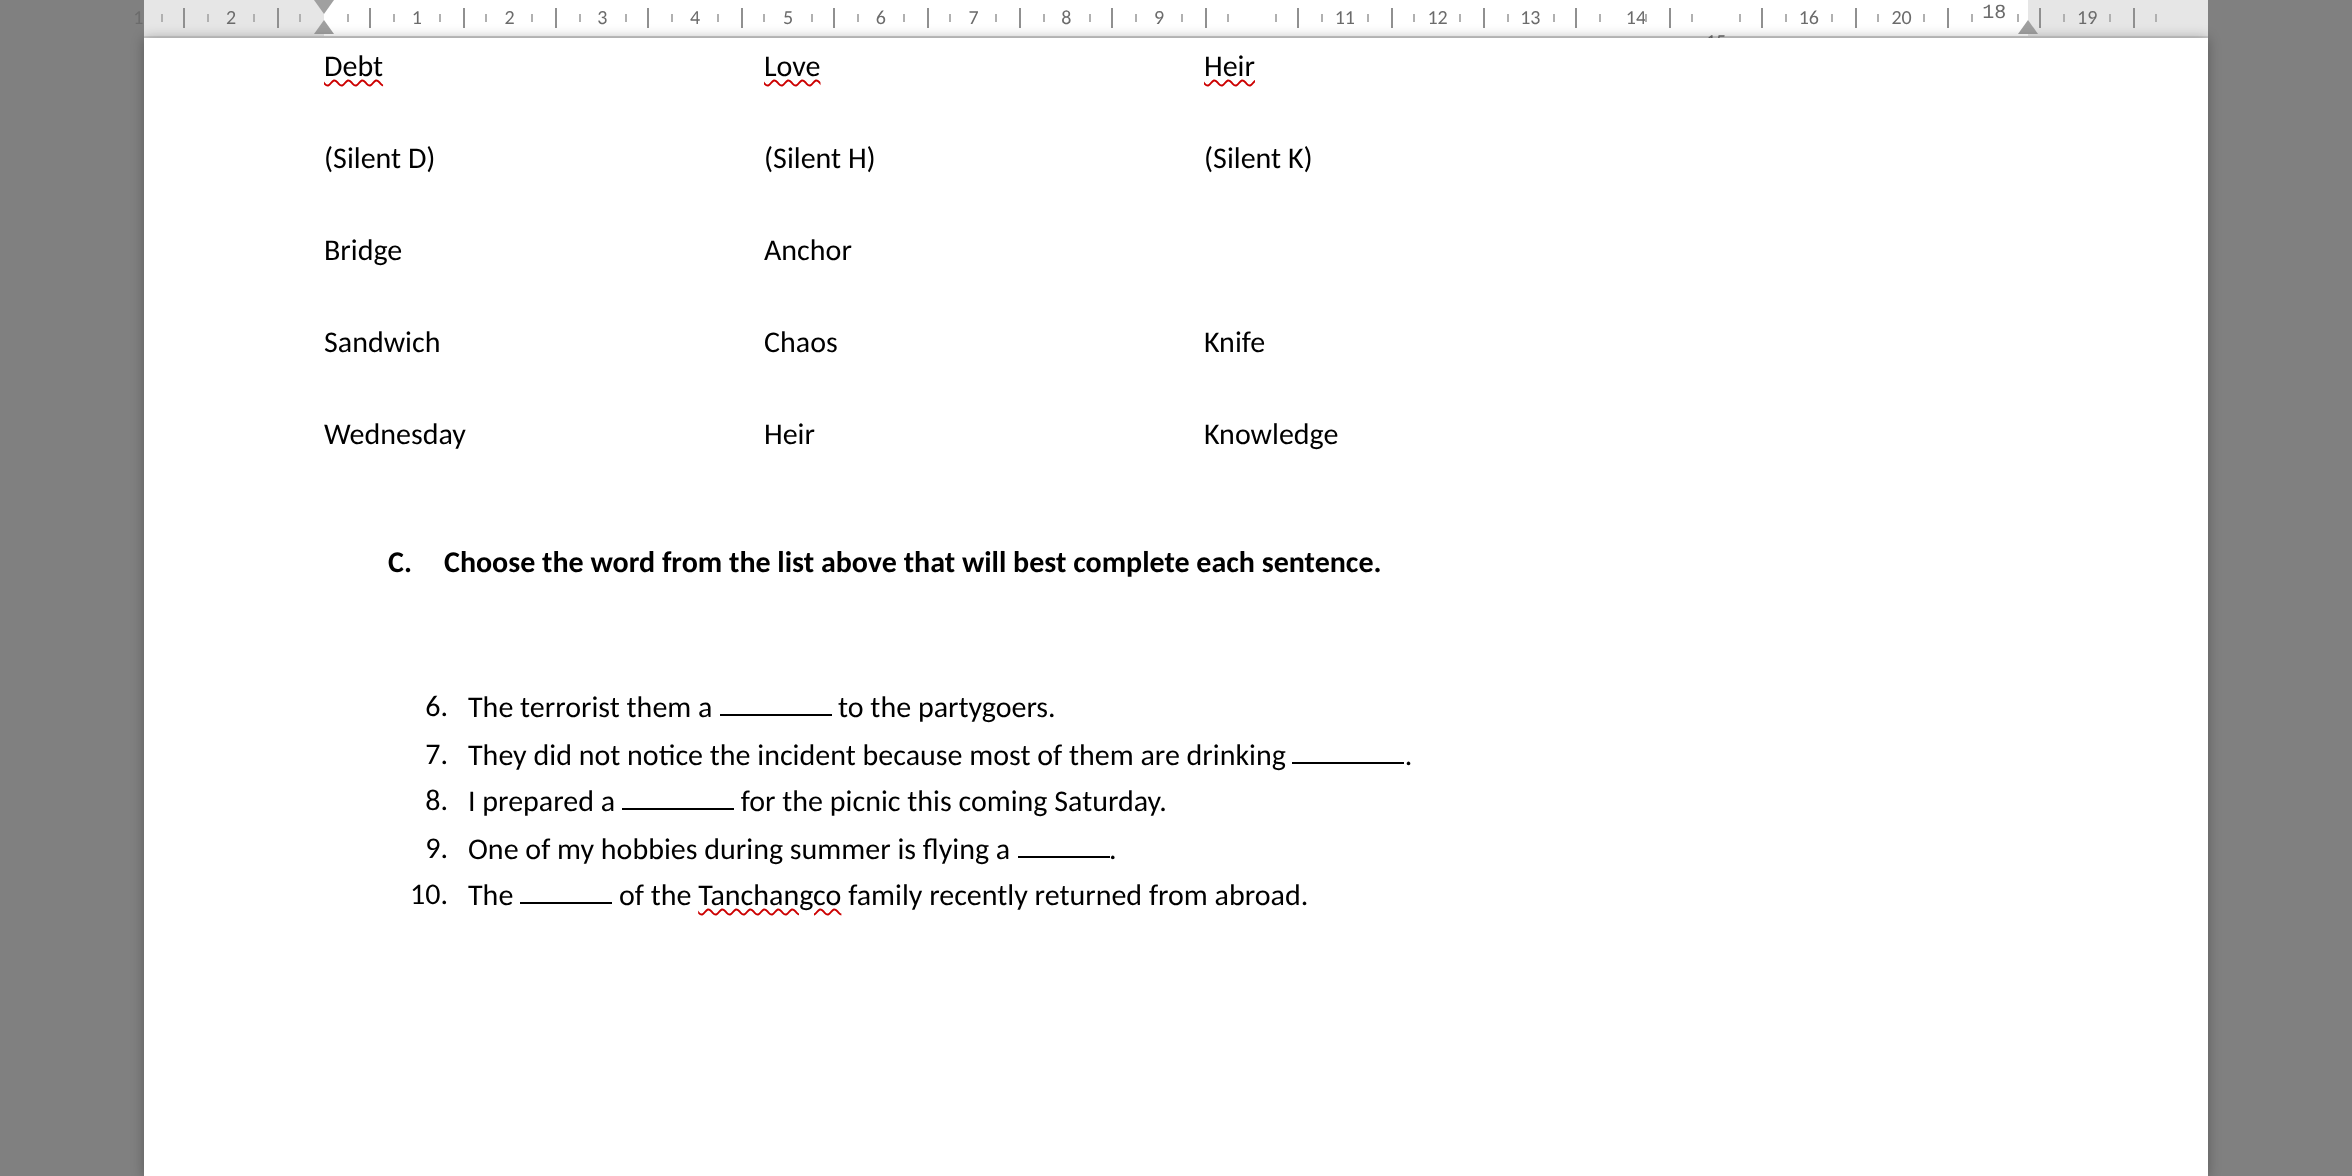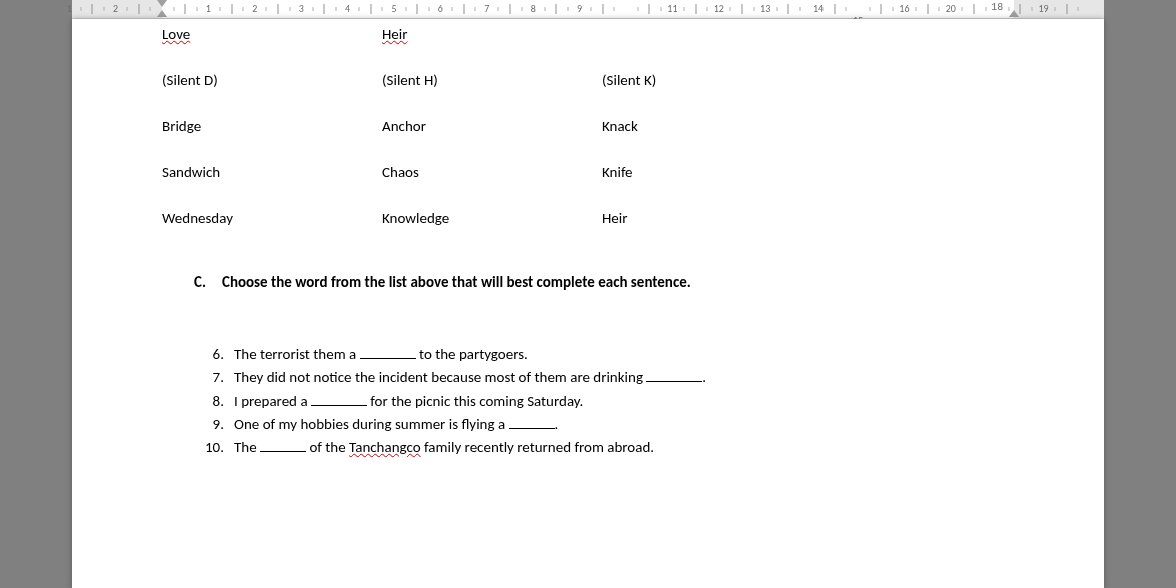--- a/index.html
+++ b/index.html
@@ -249,44 +249,44 @@
       <div class="dot" style="left: 32px;"></div>
       <div class="indent-handle indent-down" style="left: 90px;"></div>
       <div class="indent-handle indent-up" style="left: 90px;"></div>
       <div class="indent-handle indent-up" style="left: 942px;"></div>
     </div>
 
   <div class="page-holder">
     <div class="page">
 
       <div class="cutoff-row">
+        <span>Debt</span>
         <span>Love</span>
         <span>Heir</span>
       </div>
 
       <div class="word-table">
         <div class="word-row">
           <div>(Silent D)</div>
           <div>(Silent H)</div>
           <div>(Silent K)</div>
         </div>
         <div class="word-row">
           <div>Bridge</div>
           <div>Anchor</div>
-          <div>Knack</div>
         </div>
         <div class="word-row">
           <div>Sandwich</div>
           <div>Chaos</div>
           <div>Knife</div>
         </div>
         <div class="word-row">
           <div>Wednesday</div>
+          <div>Heir</div>
           <div>Knowledge</div>
-          <div>Heir</div>
         </div>
       </div>
 
       <div class="section-heading">
         <span class="letter">C.</span><span>Choose the word from the list above that will best complete each sentence.</span>
       </div>
 
       <div class="questions">
         <div class="q">
           <div class="num">6.</div>

